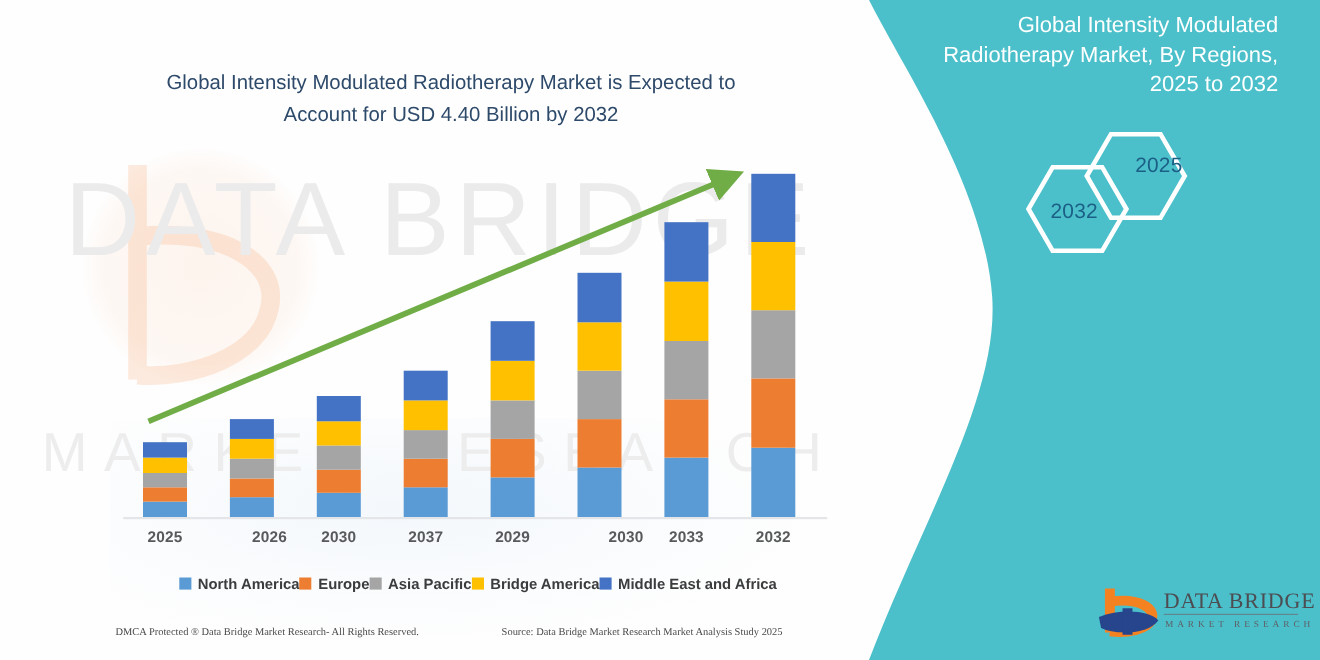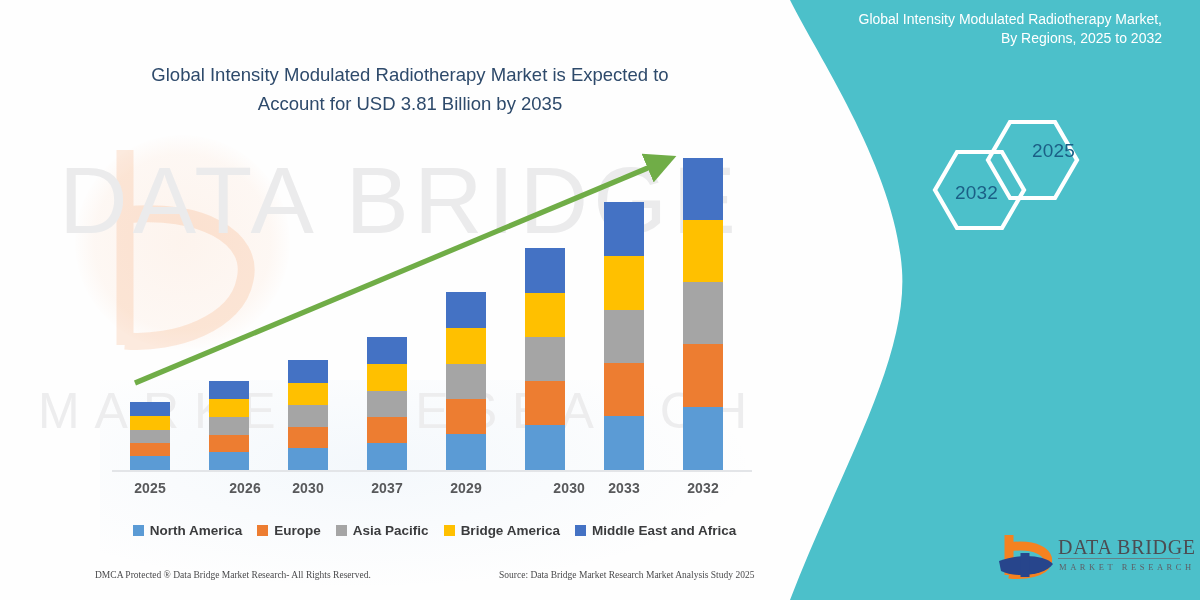--- a/index.html
+++ b/index.html
@@ -35,21 +35,21 @@
   }
   .wm-text.row1 { top:146px; font-size:95px; font-weight:400; letter-spacing:0.055em; color:#ebebec; }
   .wm-text.row2 { top:382px; font-size:50px; font-weight:400; letter-spacing:0.30em; color:#ededee; }
 
   
   .teal-panel { position:absolute; right:0; top:0; width:440px; height:600px; }
 
   .rp-title {
     position:absolute; right:38px; top:10px; width:310px;
     text-align:right; color:#ffffff;
-    font-size:14px; line-height:1.36; font-weight:400;
+    font-size:20px; line-height:1.36; font-weight:400;
   }
   .rp-brand {
     position:absolute; right:38px; top:277px; width:300px;
     text-align:right; color:#2e6b8e;
     font-size:19px; line-height:1.4; letter-spacing:0.035em; font-weight:400;
   }
 
   
   .hexes { position:absolute; left:925px; top:120px; width:190px; height:110px; }
   .hex-label {
@@ -90,30 +90,30 @@
   .xlab {
     position:absolute; width:80px; text-align:center; top:480px;
     color:#58595b; font-size:14px; font-weight:bold; letter-spacing:0.01em;
   }
 
   
   .arrow-svg { position:absolute; left:110px; top:140px; width:600px; height:260px; }
 
   
   .legend { position:absolute; left:112px; top:520px; width:645px; height:20px;
-            display:flex; align-items:center; justify-content:center; gap:15px; }
+            display:flex; align-items:center; justify-content:center; }
   .leg-item { display:flex; align-items:center; gap:6px; }
   .leg-sw { width:11px; height:11px; flex:none; }
   .leg-tx { color:#3b3c3e; font-size:13.5px; font-weight:bold; white-space:nowrap; }
 
   
-  .foot-l { position:absolute; left:95px; top:570px; color:#4a4a4c; font-size:9.5px;
+  .foot-l { position:absolute; left:105px; top:570px; color:#4a4a4c; font-size:9.5px;
             font-family:"Liberation Serif", serif; white-space:nowrap; }
   .foot-r { position:absolute; left:456px; top:570px; color:#4a4a4c; font-size:9.5px;
-            font-family:"Liberation Serif", serif; white-space:nowrap;margin-left:43px; }
+            font-family:"Liberation Serif", serif; white-space:nowrap; }
 </style>
 </head>
 <body>
 
 <div id="stage">
 
   <div class="bg-tint-orange"></div>
   <div class="bg-tint-blue"></div>
 
   <svg class="wm-logo" viewBox="0 0 180 215">
@@ -144,21 +144,21 @@
   <svg class="dbmr-logo" viewBox="0 0 190 52">
     <path d="M14 4 L14 44" stroke="#F58220" stroke-width="9" fill="none"></path>
     <path d="M14 16 C 40 12, 56 22, 52 32 C 49 41, 30 45, 14 43" stroke="#F58220" stroke-width="9" fill="none"></path>
     <path d="M4 30 C 24 22, 50 24, 58 33 C 50 45, 20 47, 6 40 Z" fill="#27458C"></path>
     <path d="M30 22 L30 46" stroke="#27458C" stroke-width="9" fill="none"></path>
   </svg>
   <div class="dbmr-word">DATA BRIDGE</div>
   <div class="dbmr-rule"></div>
   <div class="dbmr-sub">MARKET RESEARCH</div>
 
-  <div class="chart-title">Global Intensity Modulated Radiotherapy Market is Expected to Account for USD 3.81 Billion by 2035</div>
+  <div class="chart-title">Global Intensity Modulated Radiotherapy Market is Expected to Account for USD 4.40 Billion by 2032</div>
 
   <div class="plot">
     <div class="axis-line"></div>
     <div id="bars">
         <div class="bar" style="left: 130px; top: 402px; height: 68px;">
           <div class="seg" style="background: rgb(91, 155, 213); height: 14px; bottom: 0px;"></div>
           <div class="seg" style="background: rgb(237, 125, 49); height: 13px; bottom: 14px;"></div>
           <div class="seg" style="background: rgb(165, 165, 165); height: 13px; bottom: 27px;"></div>
           <div class="seg" style="background: rgb(255, 192, 0); height: 14px; bottom: 40px;"></div>
           <div class="seg" style="background: rgb(68, 114, 196); height: 14px; bottom: 54px;"></div>

